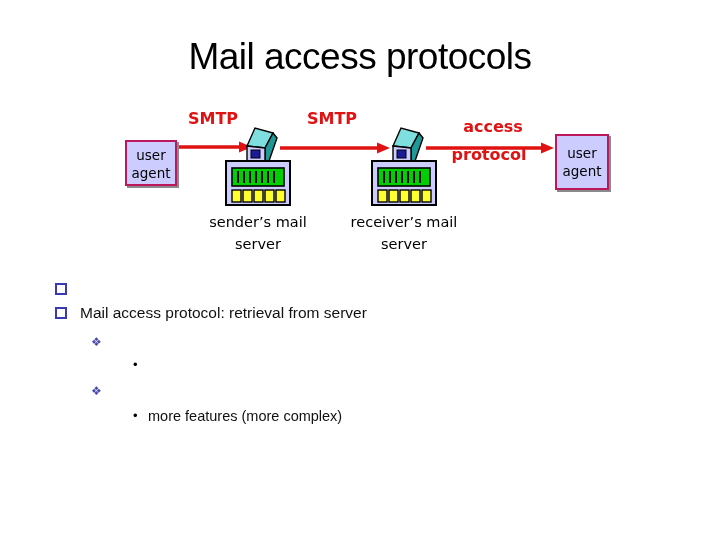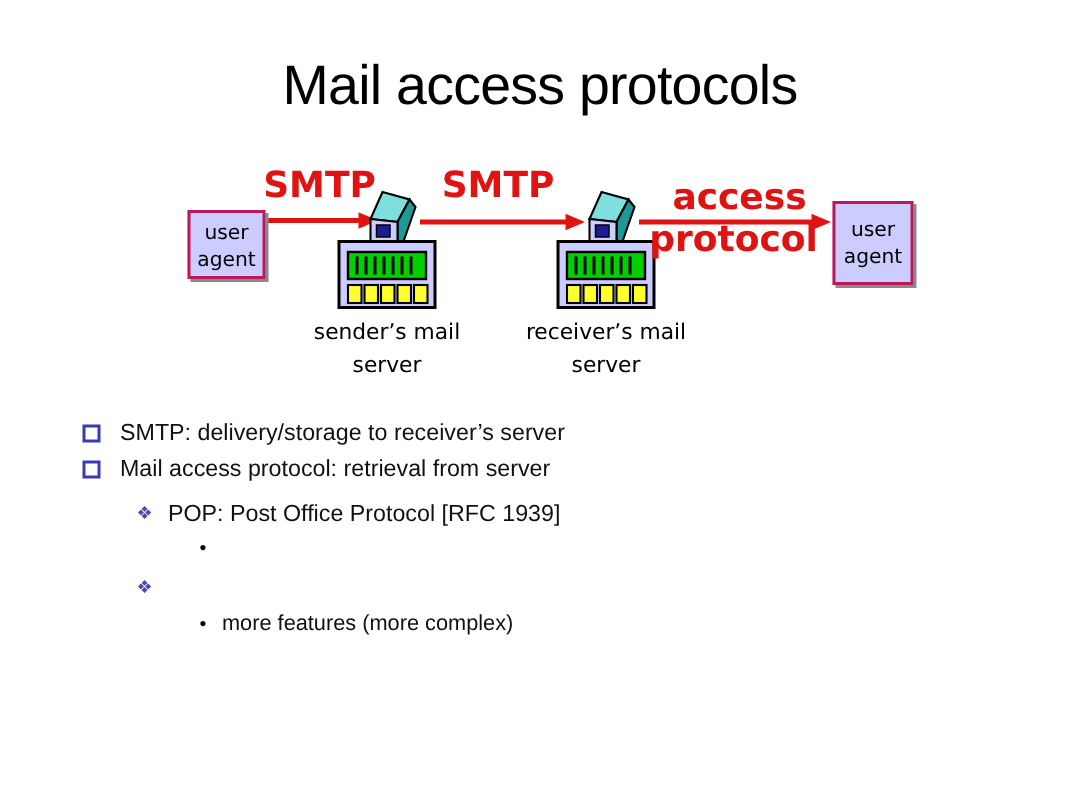--- a/index.html
+++ b/index.html
@@ -30,21 +30,21 @@
   .t-front{fill:var(--box_lavender);stroke:#000;stroke-width:1.4;}
   .t-navy{fill:var(--tower_navy);stroke:#000;stroke-width:1;}
   .s-body{fill:var(--box_lavender);stroke:#000;stroke-width:2;}
   .s-green{fill:var(--server_green);stroke:#000;stroke-width:1.6;}
   .s-bar{stroke:#000;stroke-width:2;}
   .s-yellow{fill:var(--server_yellow);stroke:#000;stroke-width:1.4;}
   .arrow-line{stroke:var(--accent_red);stroke-width:3.4;}
   .arrow-head{fill:var(--accent_red);}
   .red-label{
     position:absolute;transform:translateX(-50%);color:var(--accent_red);
-    font-family:"DejaVu Sans",sans-serif;font-weight:bold;font-size:24px;
+    font-family:"DejaVu Sans",sans-serif;font-weight:bold;font-size:16px;
     white-space:nowrap;
   }
   #smtp1{left:213px;top:109px;}
   #smtp2{left:332px;top:109px;}
   #access-line1{left:493px;top:117px;}
   #access-line2{left:489px;top:145px;}
   .server-label{
     position:absolute;transform:translateX(-50%);text-align:center;
     font-family:"DejaVu Sans",sans-serif;font-size:14.5px;color:#000;
     line-height:22px;white-space:nowrap;
@@ -156,29 +156,27 @@
     </div>
     <div class="server-label" id="label-receiver">
       <div>receiver’s mail</div>
       <div>server</div>
     </div>
   </div>
 
   <div id="bullet-list">
       <div class="bullet-row level-1" style="top: 280px;">
         <span class="marker m1" style="left: 55px;"></span>
-        <span class="btext" style="left: 80px;">SMTP: delivery/storage to receiver’s server</span>
       </div>
       <div class="bullet-row level-1" style="top: 304px; text-align: right;">
         <span class="marker m1" style="left: 55px;"></span>
         <span class="btext" style="left: 80px;">Mail access protocol: retrieval from server</span>
       </div>
       <div class="bullet-row level-2" style="top: 334px;">
         <span class="marker m2" style="left: 91px;">❖</span>
-        <span class="btext" style="left: 112px;">POP: Post Office Protocol [RFC 1939]</span>
       </div>
       <div class="bullet-row level-3" style="top: 357px;">
         <span class="marker m3" style="left: 133px;">•</span>
       </div>
       <div class="bullet-row level-2" style="top: 383px;">
         <span class="marker m2" style="left: 91px;">❖</span>
       </div>
       <div class="bullet-row level-3" style="top: 408px;">
         <span class="marker m3" style="left: 133px;">•</span>
         <span class="btext" style="left: 148px;">more features (more complex)</span>

